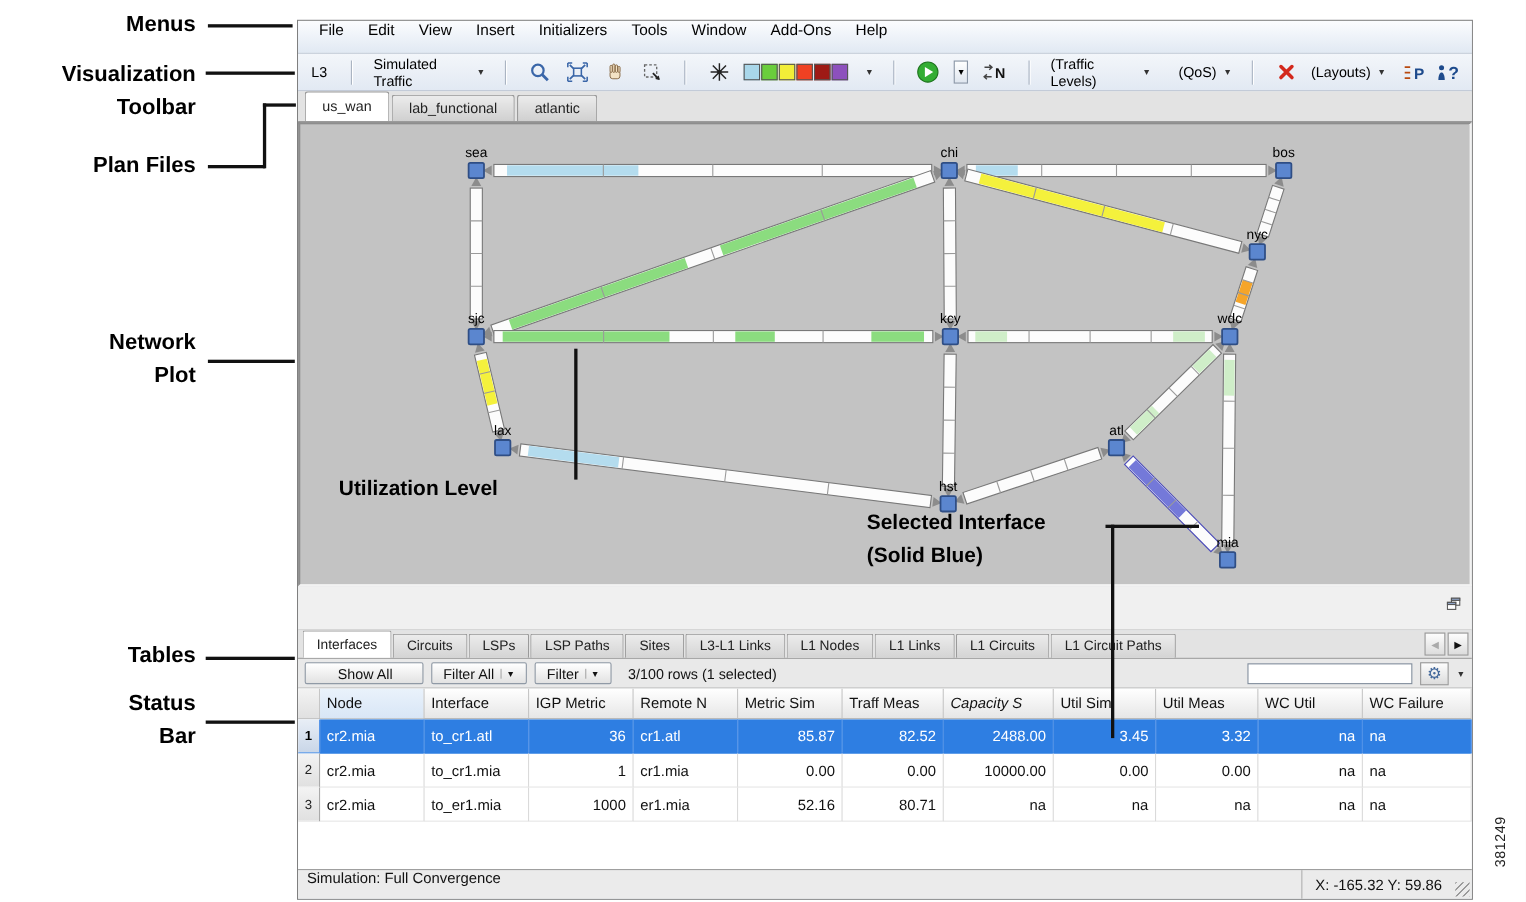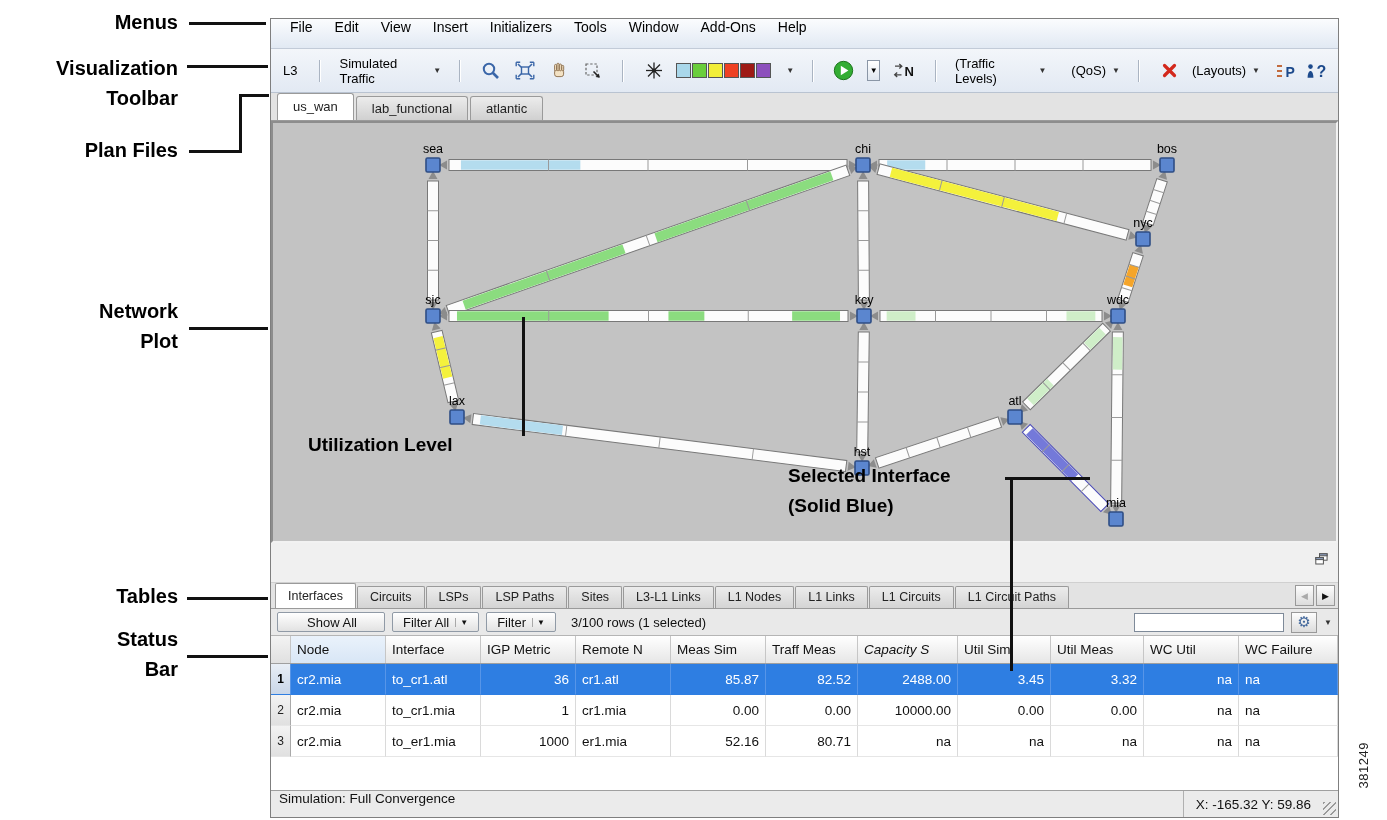--- a/index.html
+++ b/index.html
@@ -18,21 +18,21 @@
             transform: rotate(180deg); font-size: 13px; color: #222; letter-spacing: .5px; }
 
   
   .app { position: absolute; left: 270px; top: 18px; width: 1069px; height: 800px;
          border: 1px solid #7f7f7f; background: #eef1f6; display: flex; flex-direction: column; }
 
   .menubar { height: 30px; flex: none; display: flex; padding-left: 8px;
              background: linear-gradient(#fbfcfe, #e1e9f3); border-bottom: 1px solid #c2cbd8; font-size: 14px; }
   .menu-item { padding: 0 11px; color: #000; }
 
-  .toolbar { height: 44px; flex: none; display: flex; align-items: center; padding: 0 8px;
+  .toolbar { height: 34px; flex: none; display: flex; align-items: center; padding: 0 8px;
              background: linear-gradient(#f3f6fa, #e2e9f3); border-bottom: 1px solid #b9c3d1; font-size: 13px; gap: 11px; }
   .tgroup { display: flex; align-items: center; gap: 3px; }
   .sep { width: 2px; height: 22px; border-left: 1px solid #aab4c2; border-right: 1px solid #fff; margin: 0 7px; }
   .caret { font-size: 8px; color: #333; margin-left: 3px; }
   .icon-btn { width: 25px; height: 25px; display: flex; align-items: center; justify-content: center; }
   .swatch { width: 15px; height: 15px; border: 1px solid #555; margin-right: 1px; }
   .swatches { display: flex; align-items: center; }
   .play-caret { width: 14px; height: 21px; border: 1px solid #8a96a6; background: linear-gradient(#fff,#dfe6ef);
                 display: flex; align-items: center; justify-content: center; font-size: 8px; margin-left: 1px; }
   .tb-label { padding: 0 4px; }
@@ -520,21 +520,21 @@
       <span class="dd2">▼</span>
     </div>
 
     <div class="tablewrap">
       <div class="thead-row" id="table-head">
           <div class="th rownum"></div>
           <div class="th node-col" style="width: 95px;">Node</div>
           <div class="th" style="width: 95px;">Interface</div>
           <div class="th" style="width: 95px;">IGP Metric</div>
           <div class="th" style="width: 95px;">Remote N</div>
-          <div class="th" style="width: 95px;">Meas Sim</div>
+          <div class="th" style="width: 95px;">Metric Sim</div>
           <div class="th" style="width: 92px;">Traff Meas</div>
           <div class="th" style="width: 100px; font-style: italic;">Capacity S</div>
           <div class="th" style="width: 93px;">Util Sim</div>
           <div class="th" style="width: 93px;">Util Meas</div>
           <div class="th" style="width: 95px;">WC Util</div>
           <div class="th" style="width: 99px;">WC Failure</div>
         </div>
       <div id="table-body">
           <div class="trow selected">
             <div class="td rownum">1</div>

